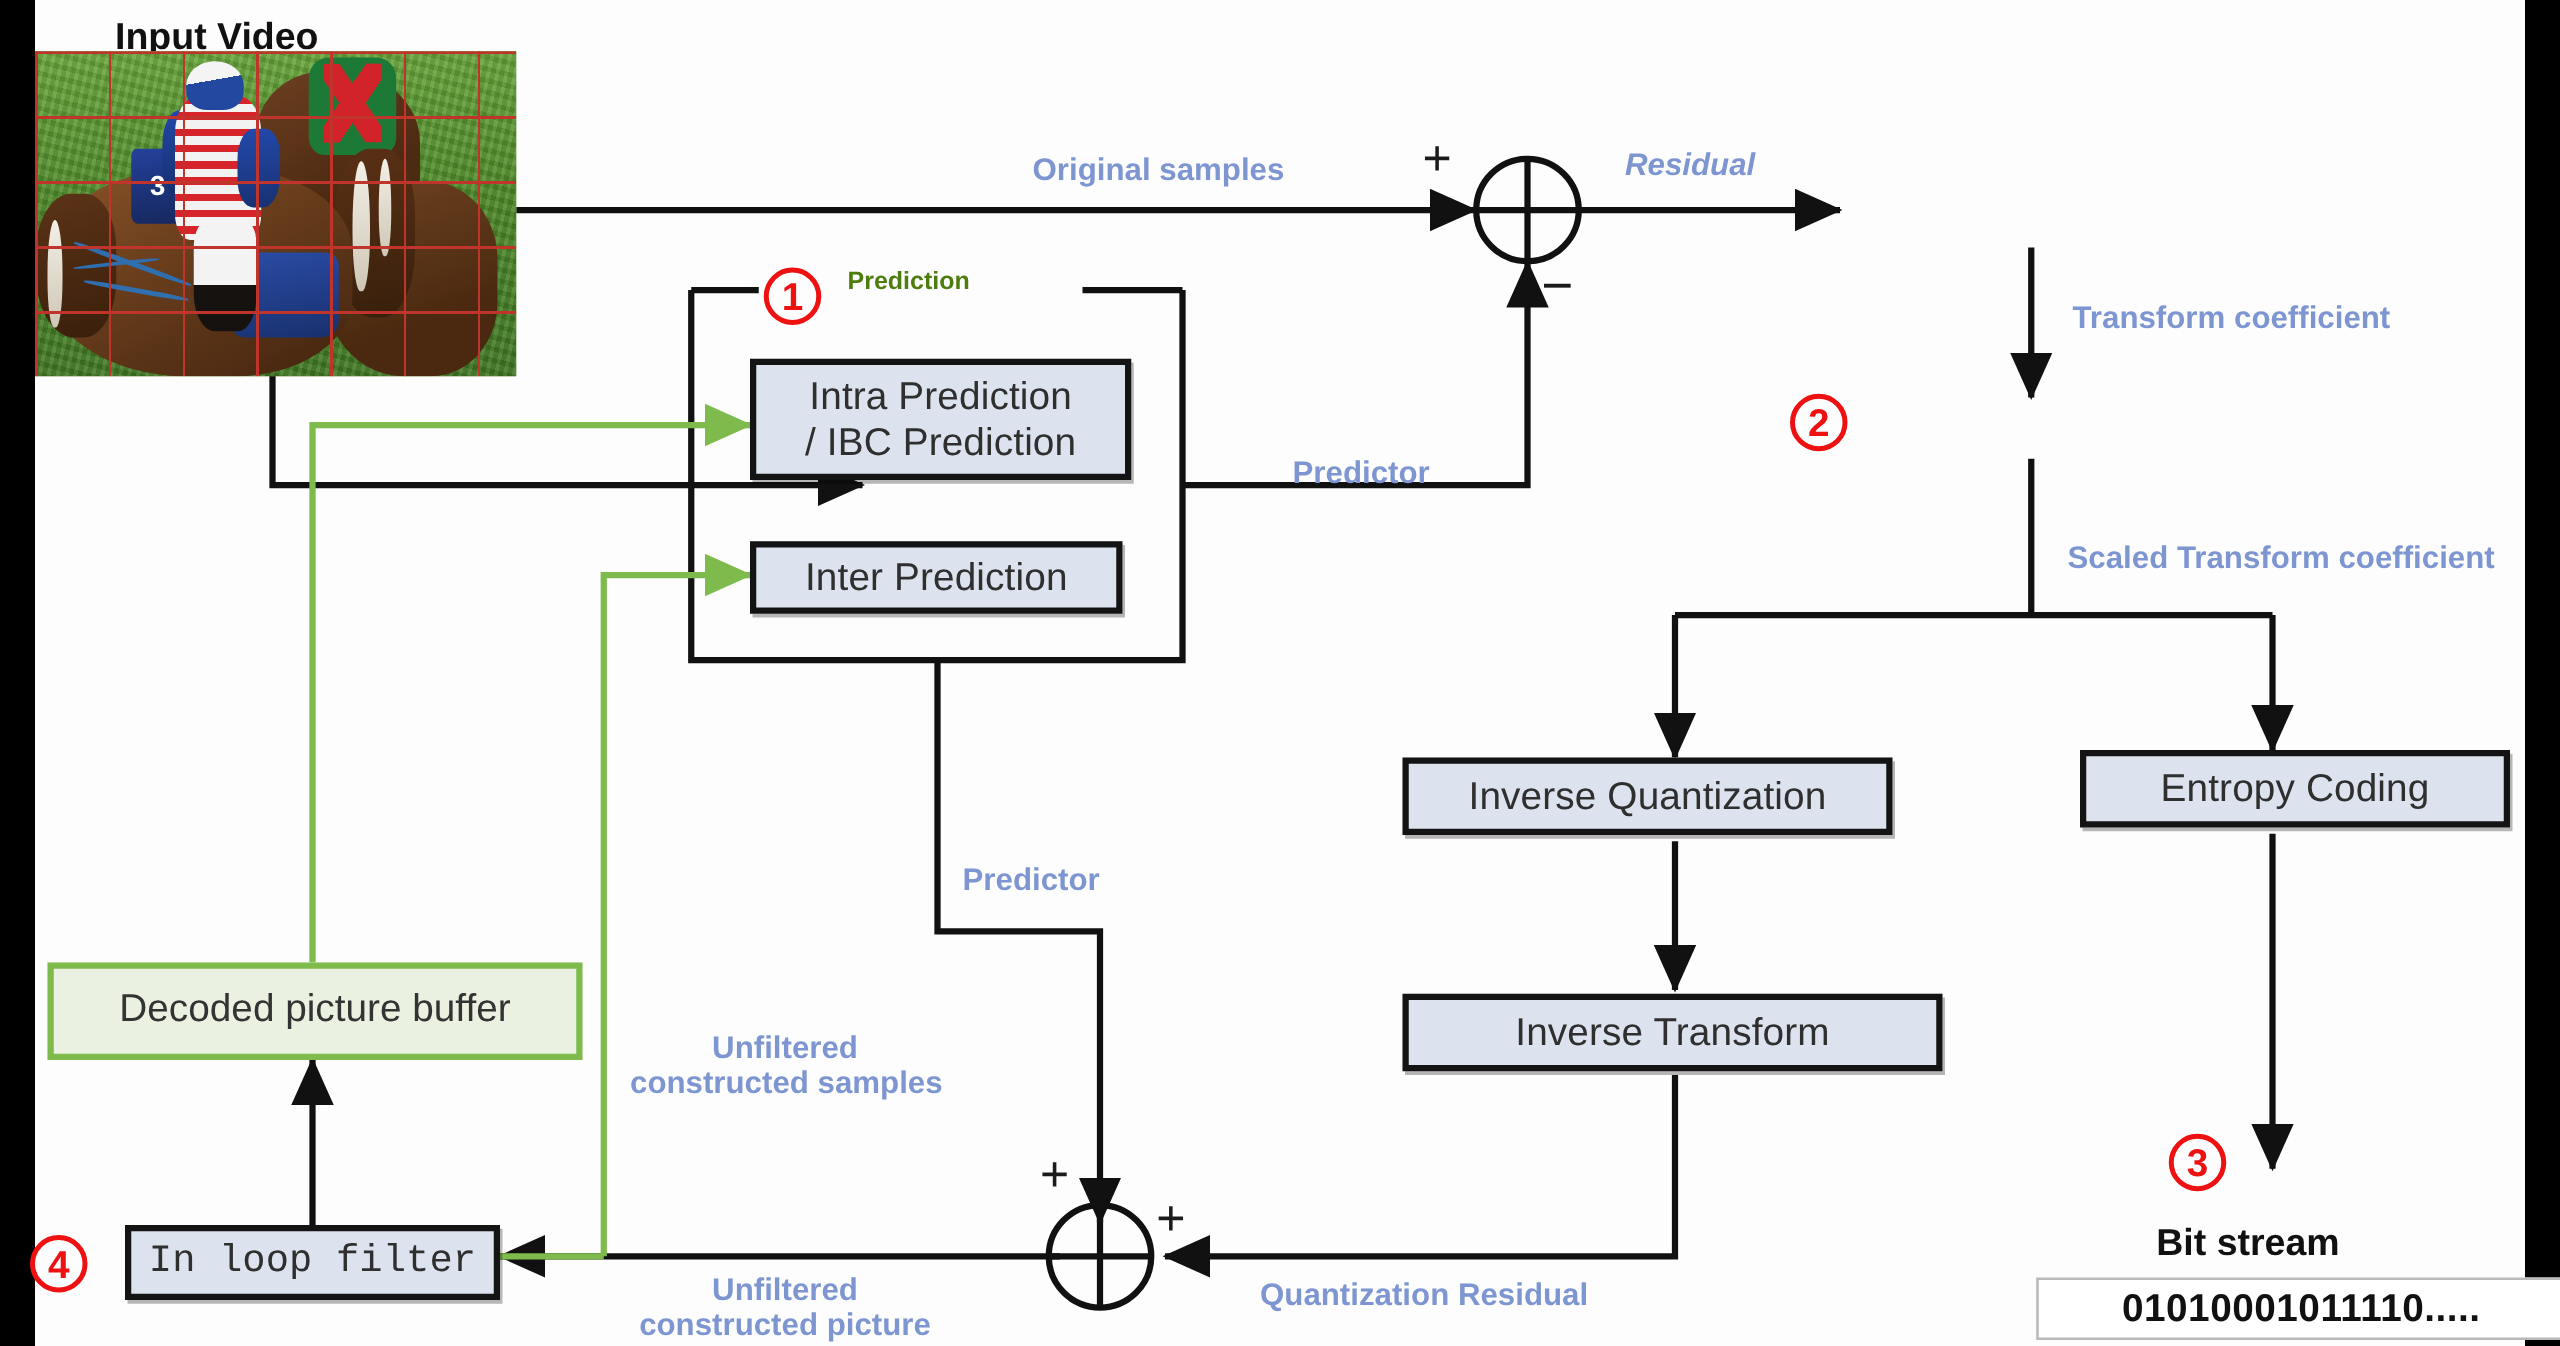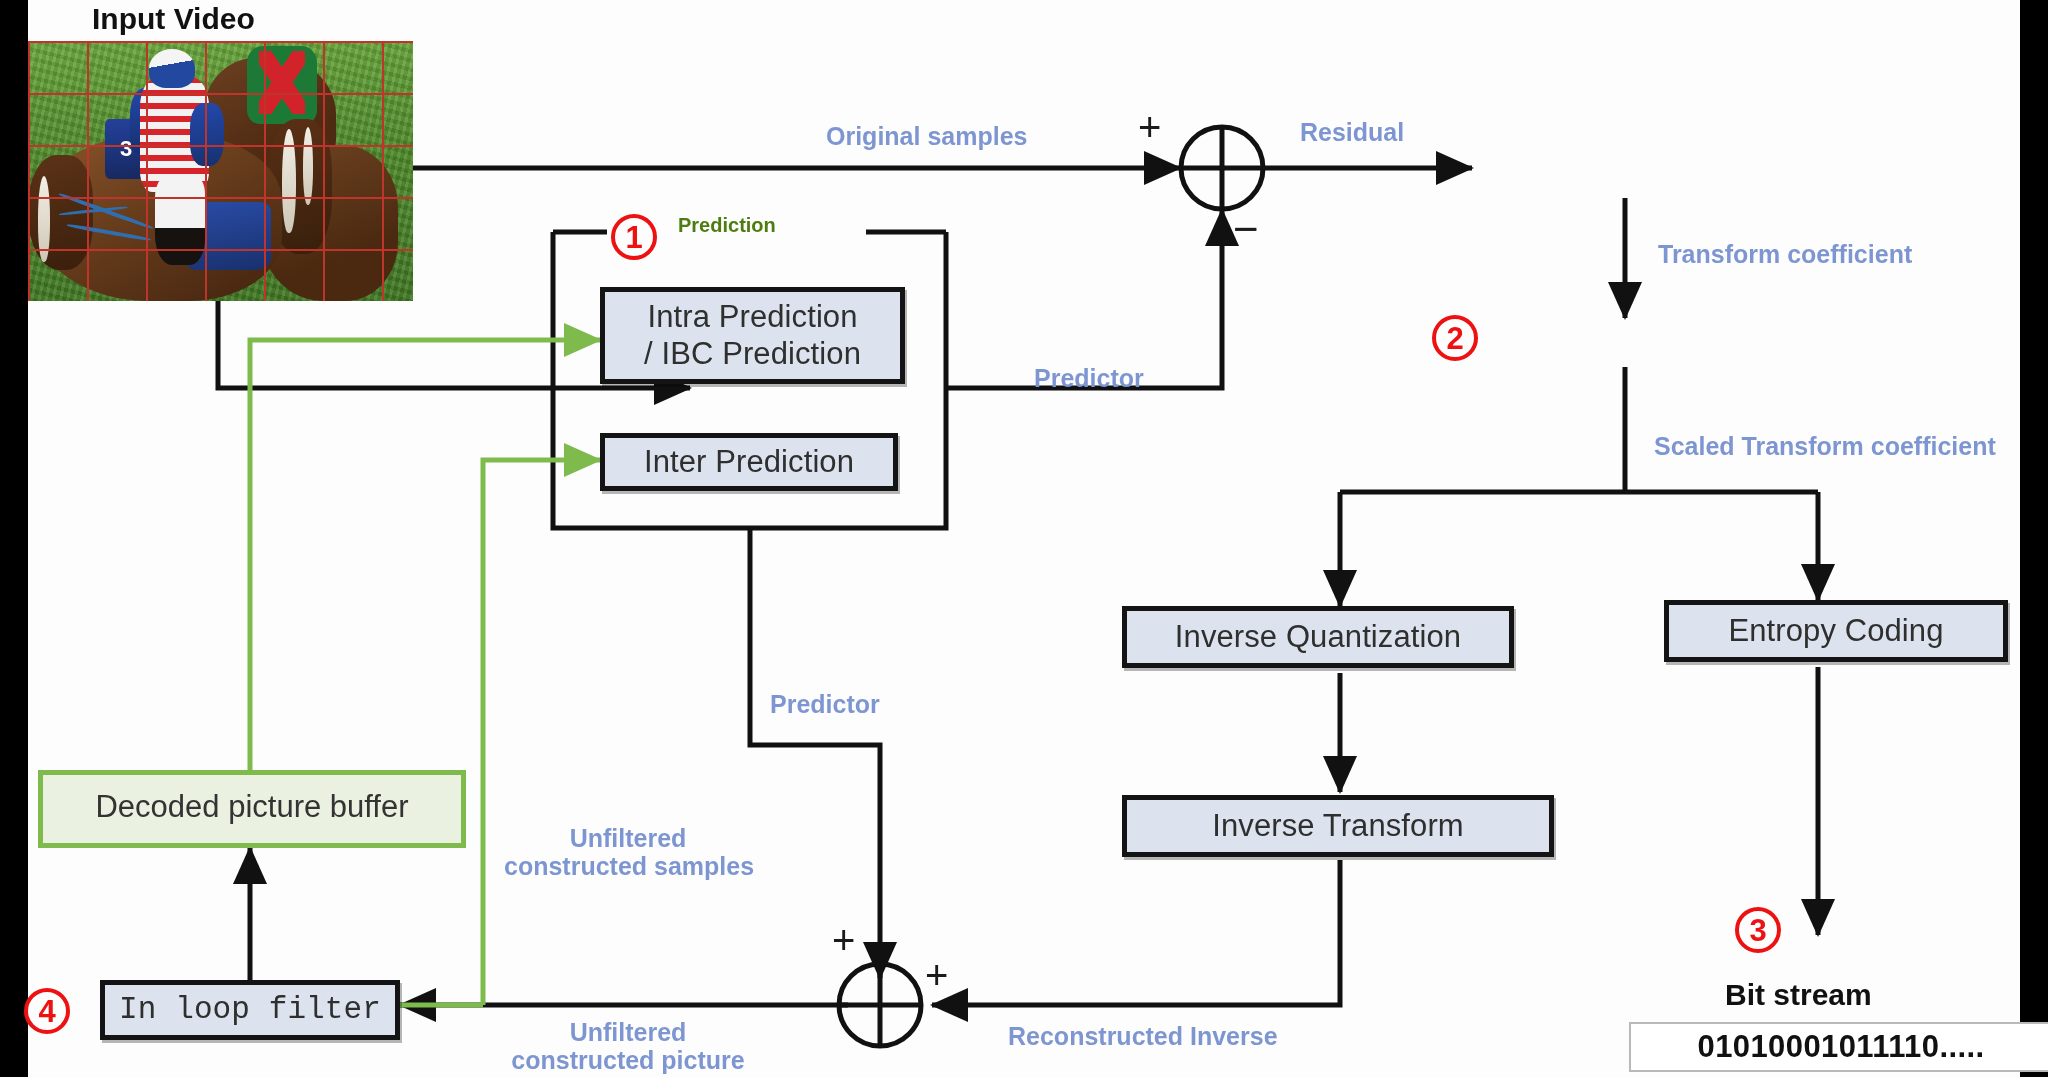--- a/index.html
+++ b/index.html
@@ -302,21 +302,21 @@
     <g stroke="#7fba4c" stroke-width="5" fill="none">
 
       <path d="M250,770 L250,340 L600,340" marker-end="url(#ahg)"></path>
 
       <path d="M483,1005 L483,460 L600,460" marker-end="url(#ahg)"></path>
 
       <path d="M483,1005 L400,1005"></path>
     </g>
   </svg>
 
-  <div class="heading" style="left:92px; top:2px;">Input Video</div>
+  <div class="heading" style="left:92px; top:13px;">Input Video</div>
 
   <div class="video-frame" style="left:28px; top:41px; width:385px; height:260px;">
     <div class="vf-turf"></div>
     <div class="horse h-far"></div>
     <div class="jockey2-body"></div>
     <div class="jockey2-cross"></div>
     <div class="horse h-right"></div>
     <div class="head right-head"></div>
     <div class="blaze b2"></div>
     <div class="blaze b3"></div>
@@ -370,35 +370,35 @@
 
   <div class="step" style="left:24px; top:988px;">4</div>
 
   <div class="pbox" style="left:100px; top:980px; width:300px; height:60px;font-family:Liberation Mono, monospace;">In loop filter</div>
 
   <div class="op" style="left:832px; top:920px;">+</div>
   <div class="op" style="left:925px; top:955px;">+</div>
 
   <div class="wlabel" style="left:826px; top:122px;">Original samples</div>
 
-  <div class="wlabel" style="left:1300px; top:118px;">Residual</div>
+  <div class="wlabel" style="left:1300px; top:118px;font-style:italic;">Residual</div>
 
   <div class="wlabel" style="left:1658px; top:240px;">Transform  coefficient</div>
 
   <div class="wlabel" style="left:1654px; top:432px;">Scaled Transform coefficient</div>
 
   <div class="wlabel" style="left:1034px; top:364px;">Predictor</div>
 
   <div class="wlabel" style="left:770px; top:690px;">Predictor</div>
 
   <div class="wlabel center" style="left:504px; top:824px; width:248px;">
     <div>Unfiltered</div>
     <div>constructed samples</div>
   </div>
 
   <div class="wlabel center" style="left:504px; top:1018px; width:248px;">
     <div>Unfiltered</div>
     <div>constructed picture</div>
   </div>
 
-  <div class="wlabel" style="left:1008px; top:1022px;">Reconstructed Inverse</div>
+  <div class="wlabel" style="left:1008px; top:1022px;">Quantization Residual</div>
 
 </div>
 
 </body></html>

